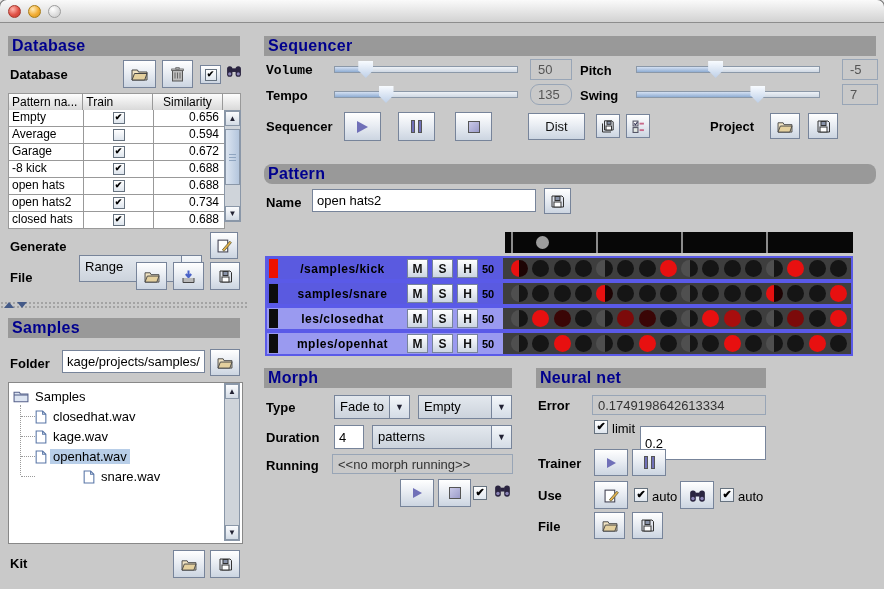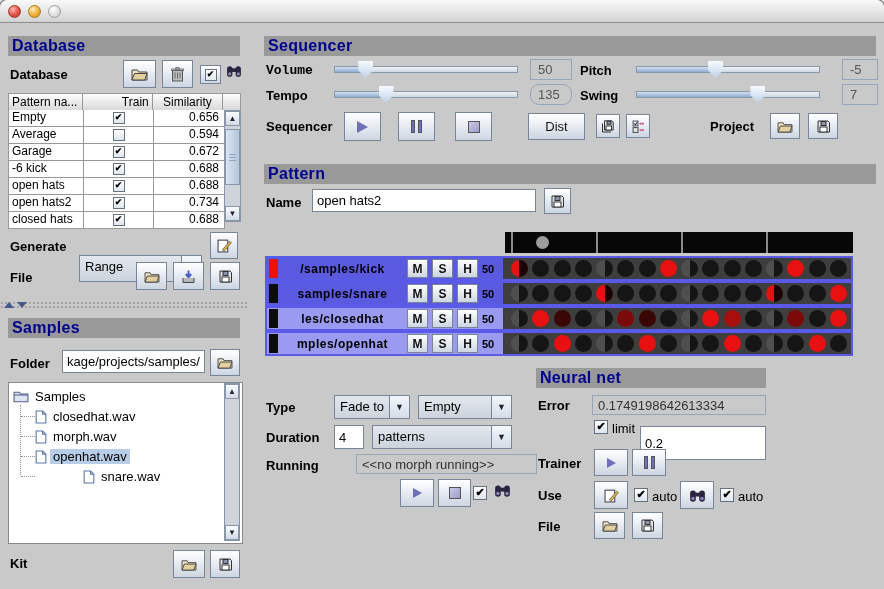--- a/index.html
+++ b/index.html
@@ -122,21 +122,21 @@
           <rect x="9" y="2" width="5" height="10" rx="2.4" fill="#2a2440"></rect>
           <rect x="5.5" y="4" width="4" height="3.4" fill="#2a2440"></rect>
           <circle cx="3.5" cy="9.2" r="1.5" fill="#8d86b8"></circle>
           <circle cx="11.5" cy="9.2" r="1.5" fill="#8d86b8"></circle>
         </svg></span>
   </div>
 
   <div class="abs" style="left:8px;top:93px;width:233px;">
     <div class="thead">
       <div class="thcell cname">Pattern na...</div>
-      <div class="thcell" style="width:70px;text-align:right;">Train</div>
+      <div class="thcell" style="width:70px;text-align:left;">Train</div>
       <div class="thcell" style="width:71px;text-align:center;">Similarity</div>
       <div class="thcell" style="width:17px;border-right:none;"></div>
     </div>
     <div id="db-rows" style="border-left:1px solid #999;width:217px;box-sizing:border-box;">
         <div class="trow">
           <div class="tcell cname">Empty</div>
           <div class="tcell ctrain">
             <div class="cb checked"></div>
           </div>
           <div class="tcell csim">0.656</div>
@@ -149,21 +149,21 @@
           <div class="tcell csim">0.594</div>
         </div>
         <div class="trow">
           <div class="tcell cname">Garage</div>
           <div class="tcell ctrain">
             <div class="cb checked"></div>
           </div>
           <div class="tcell csim">0.672</div>
         </div>
         <div class="trow">
-          <div class="tcell cname">-6 kick</div>
+          <div class="tcell cname">-8 kick</div>
           <div class="tcell ctrain">
             <div class="cb checked"></div>
           </div>
           <div class="tcell csim">0.688</div>
         </div>
         <div class="trow">
           <div class="tcell cname">open hats</div>
           <div class="tcell ctrain">
             <div class="cb checked"></div>
           </div>
@@ -269,21 +269,21 @@
           <span class="tlabel">closedhat.wav</span>
         </div>
         <div class="connh" style="left: 12px; top: 33px; width: 14px;"></div>
         <div class="titem" style="left: 26px; top: 44px;">
           <span class="ticon">
             <svg width="12" height="14" viewBox="0 0 11 13">
               <path d="M1 1 h6 l3 3 v8 H1z" fill="#fff" stroke="#5a77a8"></path>
               <path d="M7 1 v3 h3" fill="none" stroke="#5a77a8"></path>
             </svg>
           </span>
-          <span class="tlabel">morph.wav</span>
+          <span class="tlabel">kage.wav</span>
         </div>
         <div class="connh" style="left: 12px; top: 53px; width: 14px;"></div>
         <div class="titem sel" style="left: 26px; top: 64px;">
           <span class="ticon">
             <svg width="12" height="14" viewBox="0 0 11 13">
               <path d="M1 1 h6 l3 3 v8 H1z" fill="#fff" stroke="#5a77a8"></path>
               <path d="M7 1 v3 h3" fill="none" stroke="#5a77a8"></path>
             </svg>
           </span>
           <span class="tlabel">openhat.wav</span>
@@ -410,21 +410,21 @@
   <div class="btn abs" style="left:808px;top:113px;width:30px;height:26px;">
     <span>
         <svg width="13" height="13" viewBox="0 0 13 13">
           <path d="M1 1 h10 l1.5 1.5 V12 H1z" fill="#e0e4ed" stroke="#333"></path>
           <rect x="4" y="1.5" width="5" height="4" fill="#8892a8" stroke="#333"></rect>
           <rect x="3" y="7" width="7" height="5" fill="#fff" stroke="#333"></rect>
         </svg>
       </span>
   </div>
 
-  <div class="phead" style="left:264px;top:164px;width:612px;">Pattern</div>
+  <div class="phead" style="left:264px;top:164px;width:612px;border-radius:8px;">Pattern</div>
   <div class="lbl" style="left:266px;top:195px;">Name</div>
   <input class="tfield abs" style="left: 312px; top: 189px; width: 224px; height: 23px;" value="open hats2">
   <div class="btn abs" style="left:544px;top:188px;width:27px;height:26px;">
     <span>
         <svg width="13" height="13" viewBox="0 0 13 13">
           <path d="M1 1 h10 l1.5 1.5 V12 H1z" fill="#e0e4ed" stroke="#333"></path>
           <rect x="4" y="1.5" width="5" height="4" fill="#8892a8" stroke="#333"></rect>
           <rect x="3" y="7" width="7" height="5" fill="#fff" stroke="#333"></rect>
         </svg>
       </span>
@@ -665,37 +665,38 @@
           <div class="scell">
             <div class="step on"></div>
           </div>
           <div class="scell">
             <div class="step off"></div>
           </div>
         </div>
       </div>
     </div>
 
+  <div class="phead" style="left:264px;top:368px;width:248px;">Morph</div>
   <div class="lbl" style="left:266px;top:400px;">Type</div>
   <div class="combo" style="left:334px;top:395px;width:76px;height:24px;">
     <div class="ctext">Fade to</div>
     <div class="carrow">▼</div>
   </div>
   <div class="combo" style="left:418px;top:395px;width:94px;height:24px;">
     <div class="ctext">Empty</div>
     <div class="carrow">▼</div>
   </div>
   <div class="lbl" style="left:266px;top:430px;">Duration</div>
   <input class="tfield abs" style="left: 334px; top: 425px; width: 30px; height: 24px;" value="4">
   <div class="combo" style="left:372px;top:425px;width:140px;height:24px;">
     <div class="ctext">patterns</div>
     <div class="carrow">▼</div>
   </div>
   <div class="lbl" style="left:266px;top:458px;">Running</div>
-  <div class="ffield abs" style="left:332px;top:454px;width:181px;height:20px;padding-top:2px;margin-left:24px;">&lt;&lt;no morph running&gt;&gt;</div>
+  <div class="ffield abs" style="left:332px;top:454px;width:181px;height:20px;padding-top:2px;">&lt;&lt;no morph running&gt;&gt;</div>
   <div class="btn abs" style="left:400px;top:479px;width:34px;height:28px;">
       <div class="ic-play small"></div>
     </div>
   <div class="btn abs" style="left:438px;top:479px;width:33px;height:28px;">
       <div class="ic-stop"></div>
     </div>
   <div class="cb checked abs" style="left:473px;top:486px;"></div>
   <div class="abs" style="left:494px;top:483px;">
     <span><svg width="17" height="15" viewBox="0 0 15 13">
           <rect x="1" y="2" width="5" height="10" rx="2.4" fill="#2a2440"></rect>

